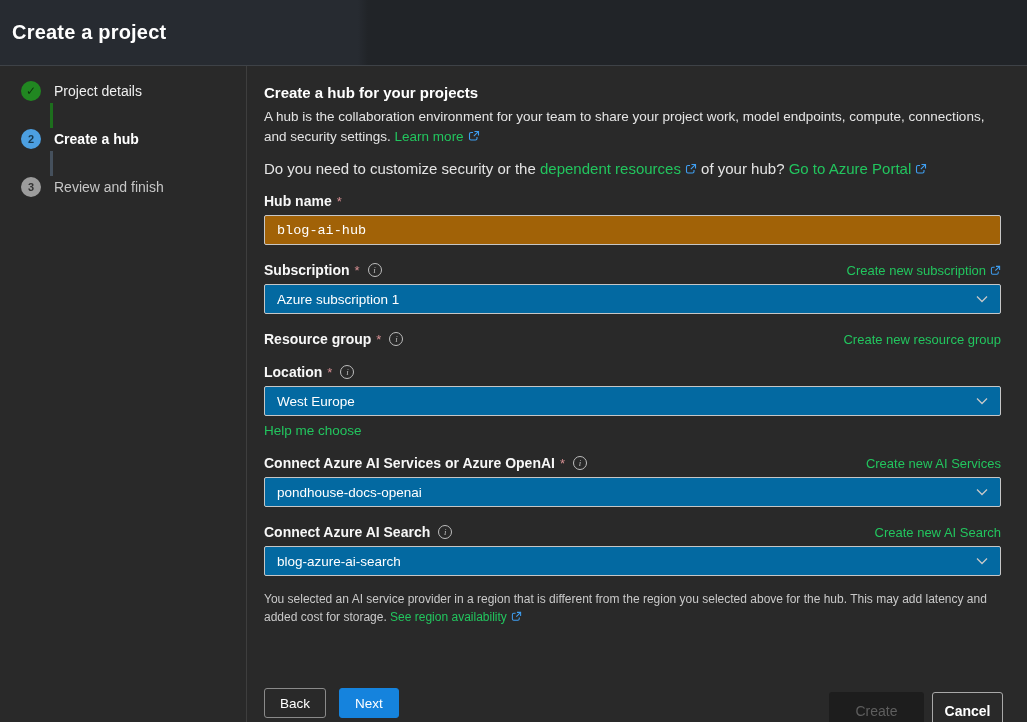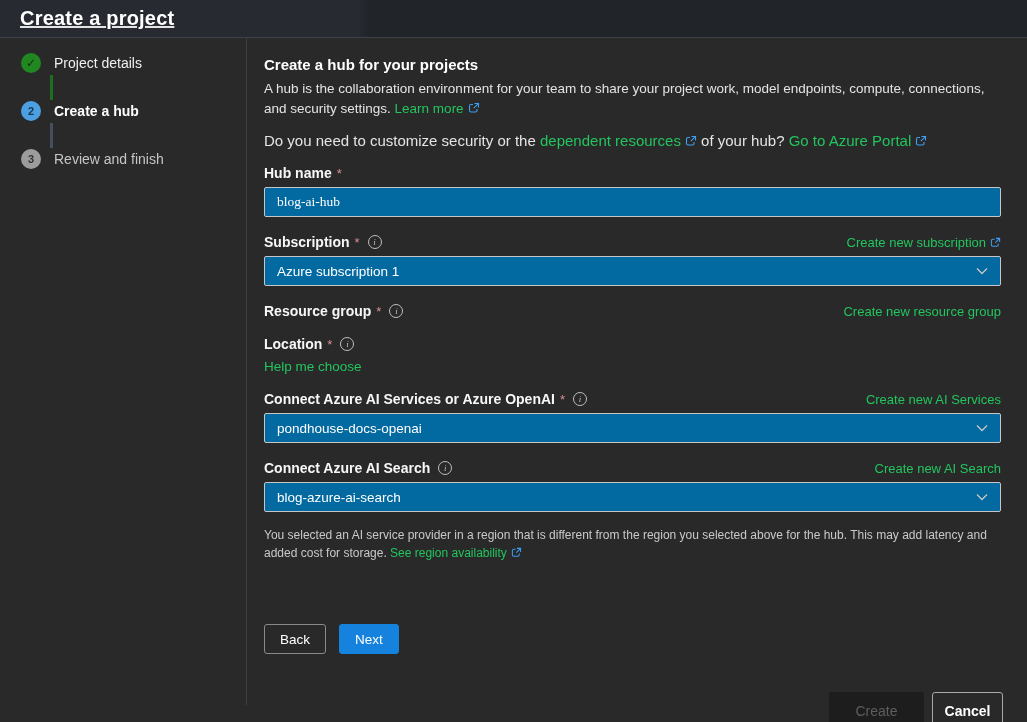--- a/index.html
+++ b/index.html
@@ -7,26 +7,25 @@
   body {
     font-family: "Liberation Sans", "DejaVu Sans", sans-serif;
     background: #292929;
     color: #e4e4e4;
     overflow: hidden;
   }
   .page { position: relative; width: 1027px; height: 722px; overflow: hidden; }
 
   
   .titlebar {
-    height: 38px;
+    height: 66px;
     display: flex; align-items: center;
-    padding-left: 20px;
+    padding-left: 12px;
     background: linear-gradient(90deg, #272b31 0px, #272b31 358px, #212428 368px, #212428 100%);
     border-bottom: 1px solid #3e4247;
-    text-decoration: underline;
   }
   .titlebar h1 { font-size: 20px; font-weight: bold; color: #ffffff; letter-spacing: 0.2px; }
 
   
   .body { display: flex; height: 667px; }
 
   
   .sidebar {
     width: 247px; flex: 0 0 247px;
     border-right: 1px solid #3e3e3e;
@@ -72,21 +71,21 @@
     font-style: italic; cursor: pointer; line-height: 1;
   }
   .side-link { font-size: 13px; }
 
   .text-input, .select {
     margin-top: 6px; width: 737px; height: 30px;
     border: 1px solid #c6c6c6; border-radius: 2px;
     font-size: 13.5px; color: #ffffff;
     padding: 0 12px;
   }
-  .text-input { background: #0369a1; display: block; outline: none; font-family: Liberation Serif, serif; }
+  .text-input { background: #a16207; display: block; outline: none; font-family: Liberation Mono, monospace; }
   .select {
     background: #0369a1; cursor: pointer;
     display: flex; align-items: center; justify-content: space-between;
   }
   .select-value { color: #ffffff; }
   .help-link { display: inline-block; margin-top: 7px; font-size: 13.5px; }
 
   
   .note { margin-top: 14px; font-size: 12px; line-height: 18px; color: #c9c9c9; max-width: 740px; }
 
@@ -213,20 +212,26 @@
       </div>
 
       <div class="field">
         <div class="label-row">
           <div class="label-left">
             <span class="field-label">Location</span>
             <span class="req">*</span>
             <span class="info-icon">i</span>
           </div>
         </div>
+        <div class="select">
+          <span class="select-value">West Europe</span>
+          <svg width="12" height="8" viewBox="0 0 12 8">
+              <path d="M1 1.5 L6 6.5 L11 1.5" fill="none" stroke="#c8c8c8" stroke-width="1.3"></path>
+            </svg>
+        </div>
         <a class="link help-link"><span>Help me choose</span></a>
       </div>
 
       <div class="field" style="margin-top:13px">
         <div class="label-row">
           <div class="label-left">
             <span class="field-label">Connect Azure AI Services or Azure OpenAI</span>
             <span class="req">*</span>
             <span class="info-icon">i</span>
           </div>

